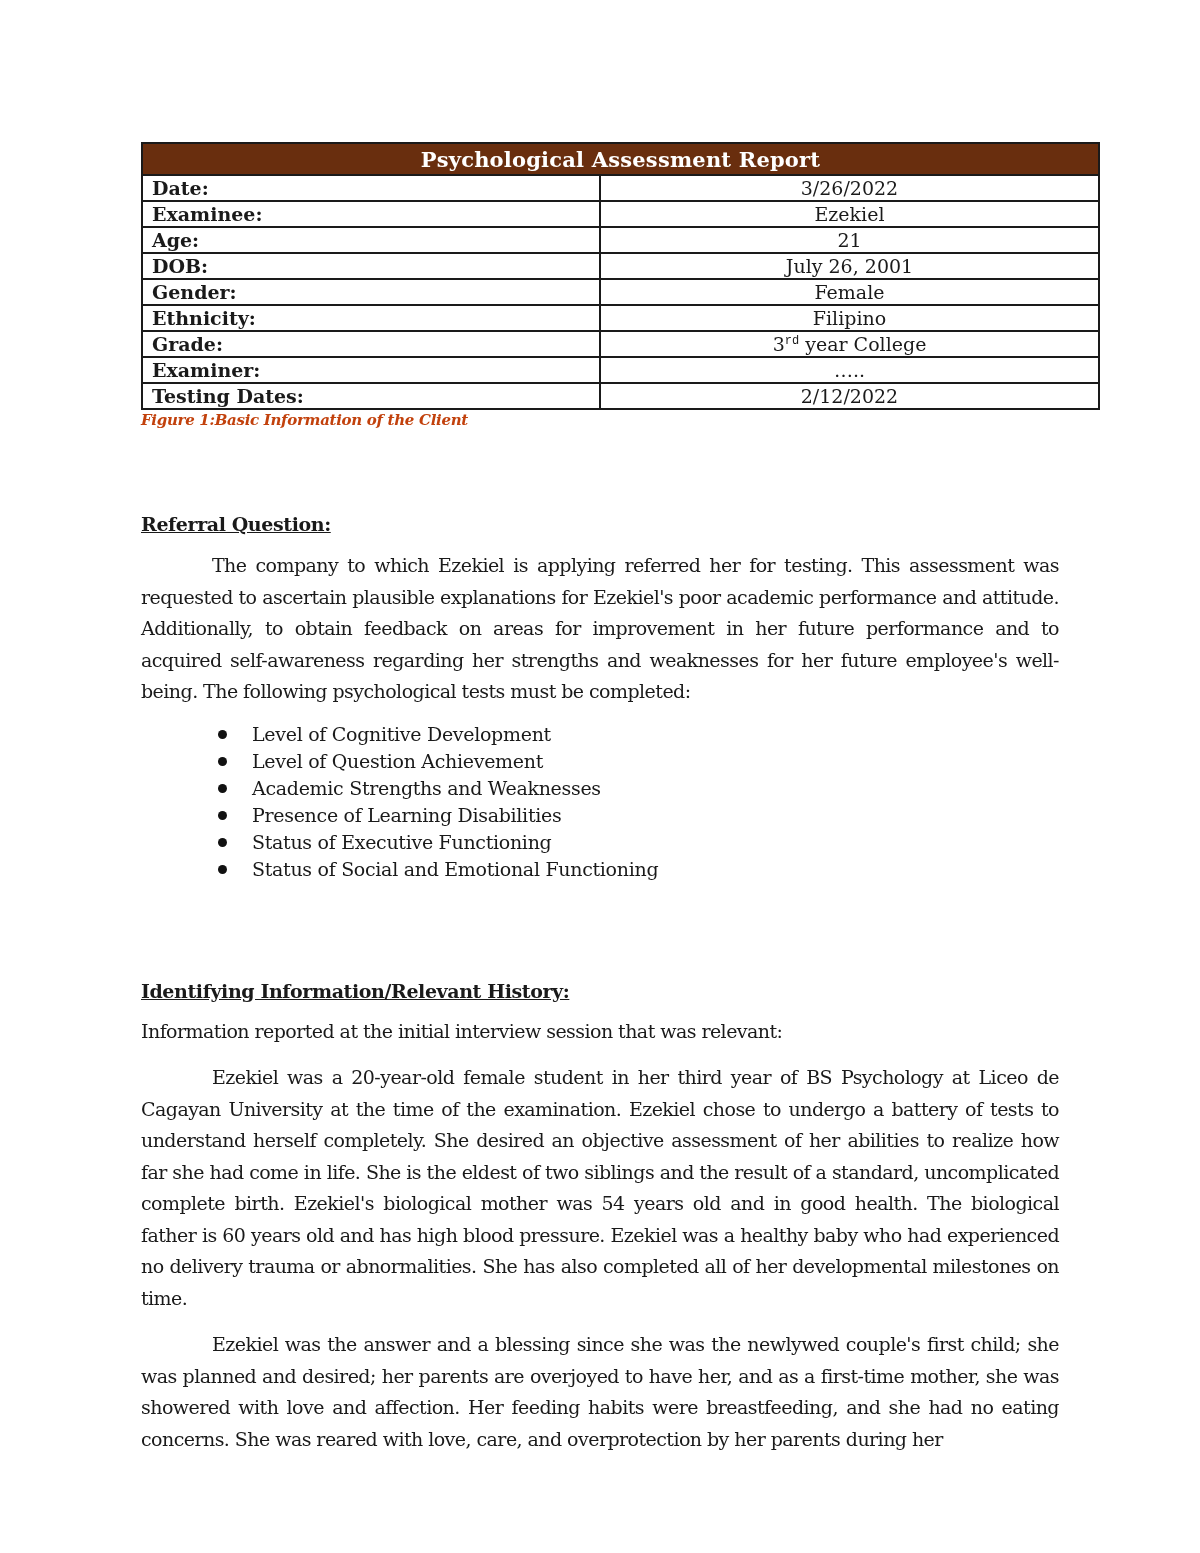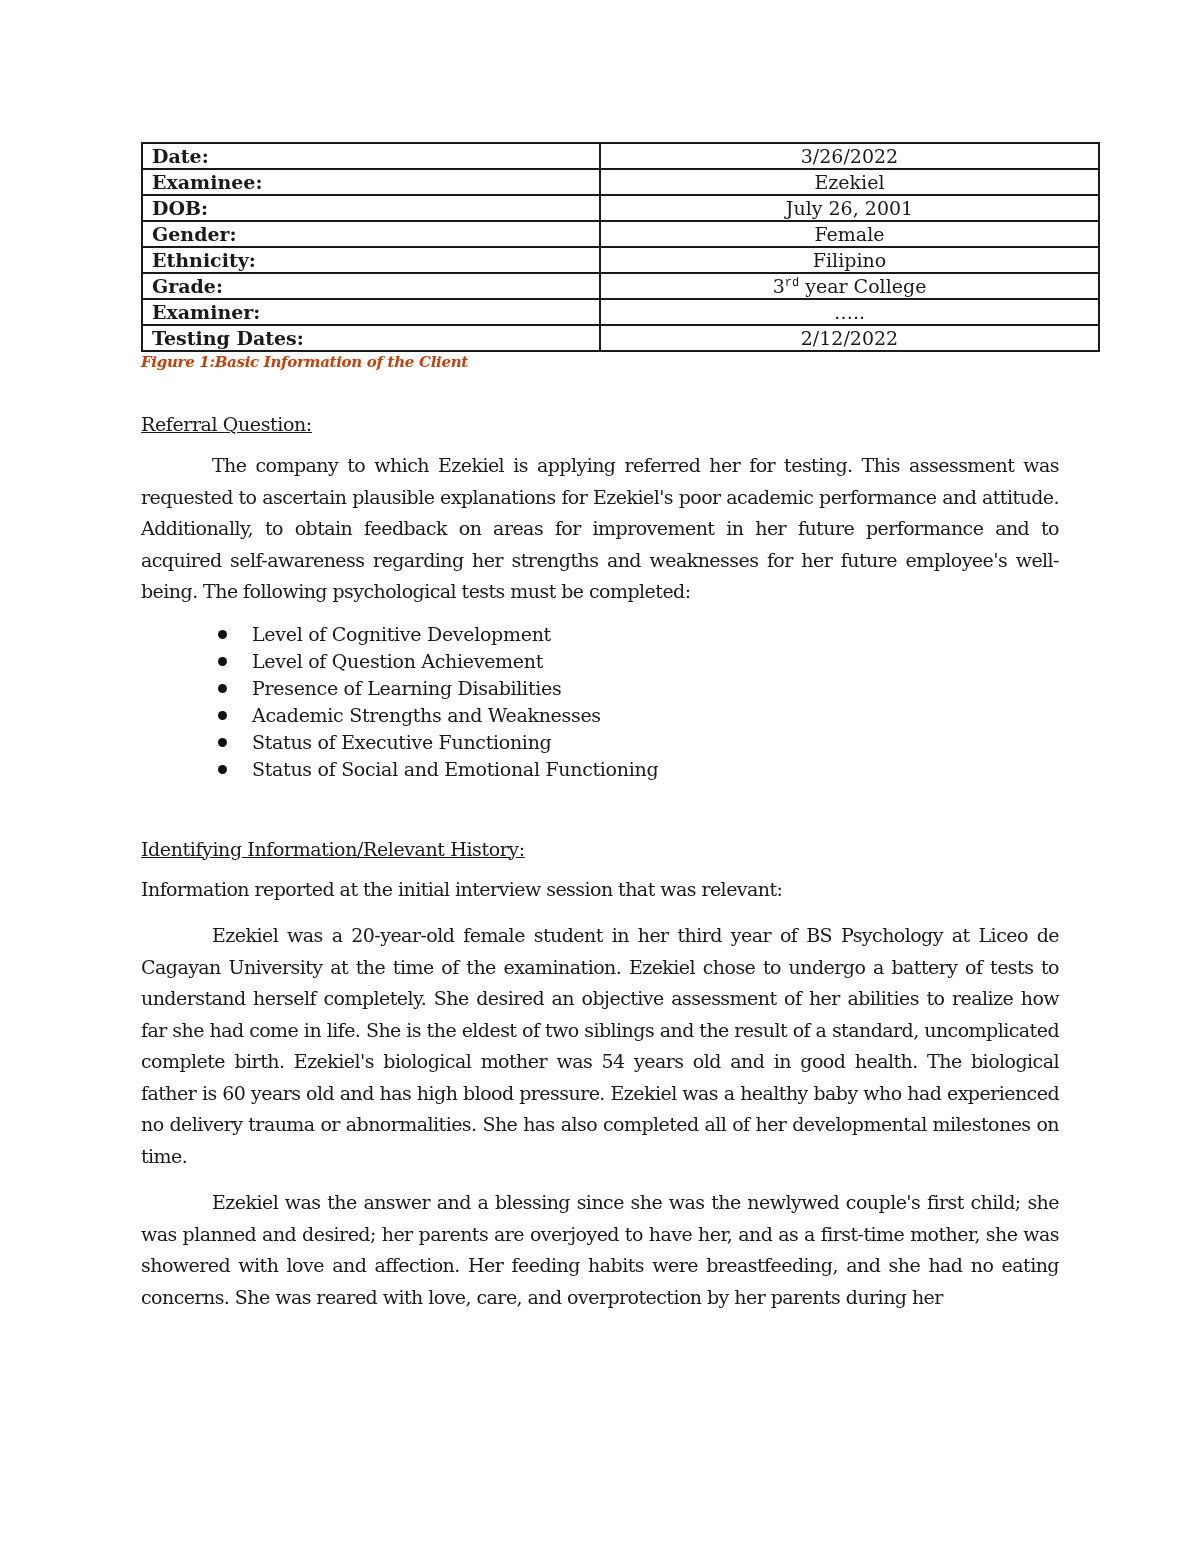--- a/index.html
+++ b/index.html
@@ -26,49 +26,57 @@
   }
   table.info td.lbl { width: 438px; font-weight: bold; text-align: left; }
   table.info td.val { text-align: center; font-weight: normal; margin-left: 36px; }
   sup { font-size: 12px; line-height: 0; font-family: Liberation Mono, monospace; }
   .caption {
     font-style: italic; font-size: 15px; margin-top: 1px; color: #c2410c;
     letter-spacing: -0.3px;
     font-weight: bold;
   }
   .heading {
-    font-weight: normal; text-decoration: underline; font-size: 19px;
+    font-weight: bold; text-decoration: underline; font-size: 19px;
     letter-spacing: -0.4px;
+    margin-top: 42px;
   }
   p.body {
     font-size: 19px; line-height: 31.5px; margin: 0; text-align: justify;
     width: 918px; letter-spacing: -0.55px;
   }
   p.indent { text-indent: 71px; }
   ul.tests { margin: 5px; padding: 0; list-style: none; font-size: 19px; }
   ul.tests li { position: relative; padding-left: 106px; height: 27px; line-height: 27px; letter-spacing: -0.3px; }
   ul.tests li .bullet {
     position: absolute; left: 72px; top: 9px; width: 9px; height: 9px;
     border-radius: 50%; background: #111;
   }
 </style>
 </head>
 <body>
 
 <div class="page">
 
   <table class="info">
     <tbody>
+        <tr>
+      <th colspan="2">Psychological Assessment Report</th>
+    </tr>
     <tr>
       <td class="lbl">Date:</td>
       <td class="val">3/26/2022</td>
     </tr>
     <tr>
       <td class="lbl">Examinee:</td>
       <td class="val">Ezekiel</td>
+    </tr>
+    <tr>
+      <td class="lbl">Age:</td>
+      <td class="val">21</td>
     </tr>
     <tr>
       <td class="lbl">DOB:</td>
       <td class="val">July 26, 2001</td>
     </tr>
     <tr>
       <td class="lbl">Gender:</td>
       <td class="val">Female</td>
     </tr>
     <tr>
@@ -93,22 +101,22 @@
 
   <div style="height:42px"></div>
   <div class="heading">Referral Question:</div>
   <div style="height:15px"></div>
   <p class="body indent">The company to which Ezekiel is applying referred her for testing. This assessment was requested to ascertain plausible explanations for Ezekiel's poor academic performance and attitude. Additionally, to obtain feedback on areas for improvement in her future performance and to acquired self-awareness regarding her strengths and weaknesses for her future employee's well-being. The following psychological tests must be completed:</p>
 
   <div style="height:8px"></div>
   <ul class="tests">
     <li><span class="bullet"></span><span>Level of Cognitive Development</span></li>
     <li><span class="bullet"></span><span>Level of Question Achievement</span></li>
+    <li><span class="bullet"></span><span>Academic Strengths and Weaknesses</span></li>
     <li><span class="bullet"></span><span>Presence of Learning Disabilities</span></li>
-    <li><span class="bullet"></span><span>Academic Strengths and Weaknesses</span></li>
     <li><span class="bullet"></span><span>Status of Executive Functioning</span></li>
     <li><span class="bullet"></span><span>Status of Social and Emotional Functioning</span></li>
   </ul>
 
   <div style="height:50px"></div>
   <div class="heading">Identifying Information/Relevant History:</div>
   <div style="height:14px"></div>
   <p class="body">Information reported at the initial interview session that was relevant:</p>
   <div style="height:15px"></div>
   <p class="body indent">Ezekiel was a 20-year-old female student in her third year of BS Psychology at Liceo de Cagayan University at the time of the examination. Ezekiel chose to undergo a battery of tests to understand herself completely. She desired an objective assessment of her abilities to realize how far she had come in life. She is the eldest of two siblings and the result of a standard, uncomplicated complete birth. Ezekiel's biological mother was 54 years old and in good health. The biological father is 60 years old and has high blood pressure. Ezekiel was a healthy baby who had experienced no delivery trauma or abnormalities. She has also completed all of her developmental milestones on time.</p>

